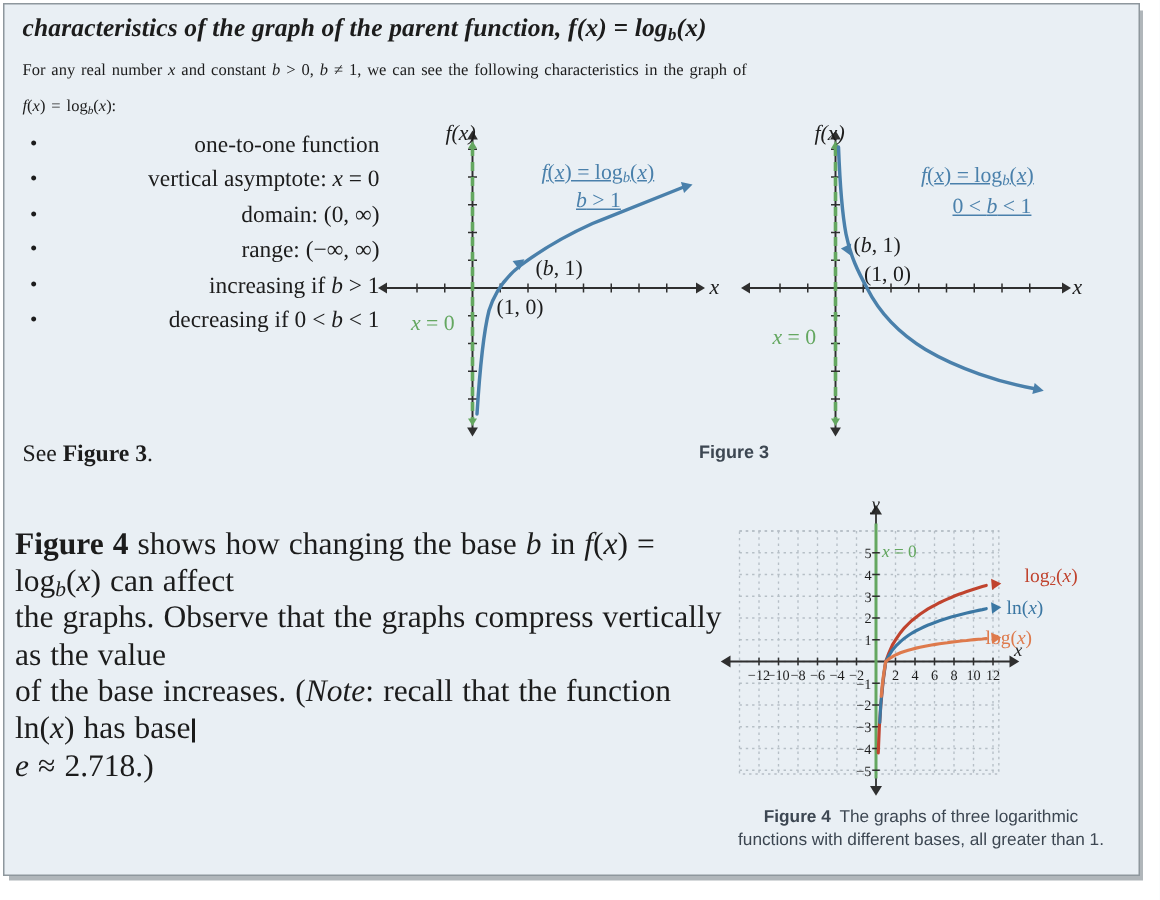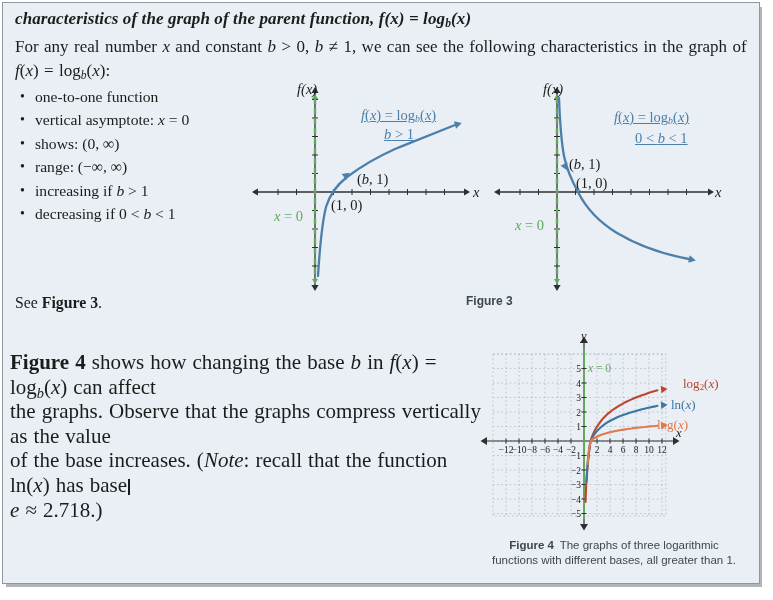--- a/index.html
+++ b/index.html
@@ -4,24 +4,24 @@
 <style>
   html,body{margin:0;padding:0;background:#fff;}
   .page{position:relative;width:773px;height:600px;background:#fff;overflow:hidden;
         font-family:"Liberation Serif",serif;color:var(--ink);}
   .panel{position:absolute;left:2px;top:2px;width:756px;height:580px;
          background:var(--bg);border:1.5px solid var(--line);
          box-shadow:3px 4px 0 -1px var(--shadow);}
   .title{position:absolute;left:12px;top:6px;width:740px;margin:0;
          font-size:17px;font-weight:bold;font-style:italic;letter-spacing:.1px;}
   .intro{position:absolute;left:12px;top:32px;width:746px;margin:0;
-         font-size:17px;line-height:24px;word-spacing:1.2px;}
+         font-size:11px;line-height:24px;word-spacing:1.2px;}
   .bullets{position:absolute;left:12px;top:82px;width:238px;margin:0;padding:0;
            list-style:none;font-size:15.6px;line-height:23.4px;}
-  .bullets li{position:relative;padding-left:20px;}
+  .bullets li{position:relative;padding-left:20px;text-align:right;}
   .bullets li::before{content:"\2022";position:absolute;left:5px;top:0;font-size:14px;}
   .see{position:absolute;left:12px;top:291px;margin:0;font-size:15.8px;text-align:right;}
   .para2{position:absolute;left:7px;top:347px;width:474px;margin:0;
          font-size:21px;line-height:24.6px;word-spacing:.8px;}
   .caret{display:inline-block;width:1.5px;height:16px;background:#1a1a1a;
          vertical-align:-3px;margin-left:1px;}
   .rt-i{font-style:italic;}
   .rt-b{font-weight:bold;}
   .rt-sub{font-size:.68em;vertical-align:-0.25em;line-height:0;}
   .graph{position:absolute;}
@@ -49,21 +49,21 @@
 
 <div class="page">
   <section class="panel">
 
     <h1 class="title"><span>characteristics of the graph of the parent function, f(x) = log</span><span class="rt-sub">b</span><span>(x)</span></h1>
     <p class="intro"><span>For any real number </span><span class="rt-i">x</span><span> and constant </span><span class="rt-i">b</span><span> &gt; 0, </span><span class="rt-i">b</span><span> ≠ 1, we can see the following characteristics in the graph of</span><br><span class="rt-i">f</span><span>(</span><span class="rt-i">x</span><span>) = log</span><span class="rt-i rt-sub">b</span><span>(</span><span class="rt-i">x</span><span>):</span></p>
 
     <ul class="bullets" id="bullets">
         <li><span>one-to-one function</span></li>
         <li><span>vertical asymptote: </span><span class="rt-i">x</span><span> = 0</span></li>
-        <li><span>shows: (0, ∞)</span></li>
+        <li><span>domain: (0, ∞)</span></li>
         <li><span>range: (−∞, ∞)</span></li>
         <li><span>increasing if </span><span class="rt-i">b</span><span> &gt; 1</span></li>
         <li><span>decreasing if 0 &lt; </span><span class="rt-i">b</span><span> &lt; 1</span></li>
       </ul>
     <p class="see"><span>See </span><span class="rt-b">Figure 3</span><span>.</span></p>
 
     <div class="graph g1">
       <svg id="g1svg" width="245" height="215">
           <g>
             <line x1="6" y1="112" x2="214" y2="112" stroke="#2f2f2f" stroke-width="1.3"></line>

